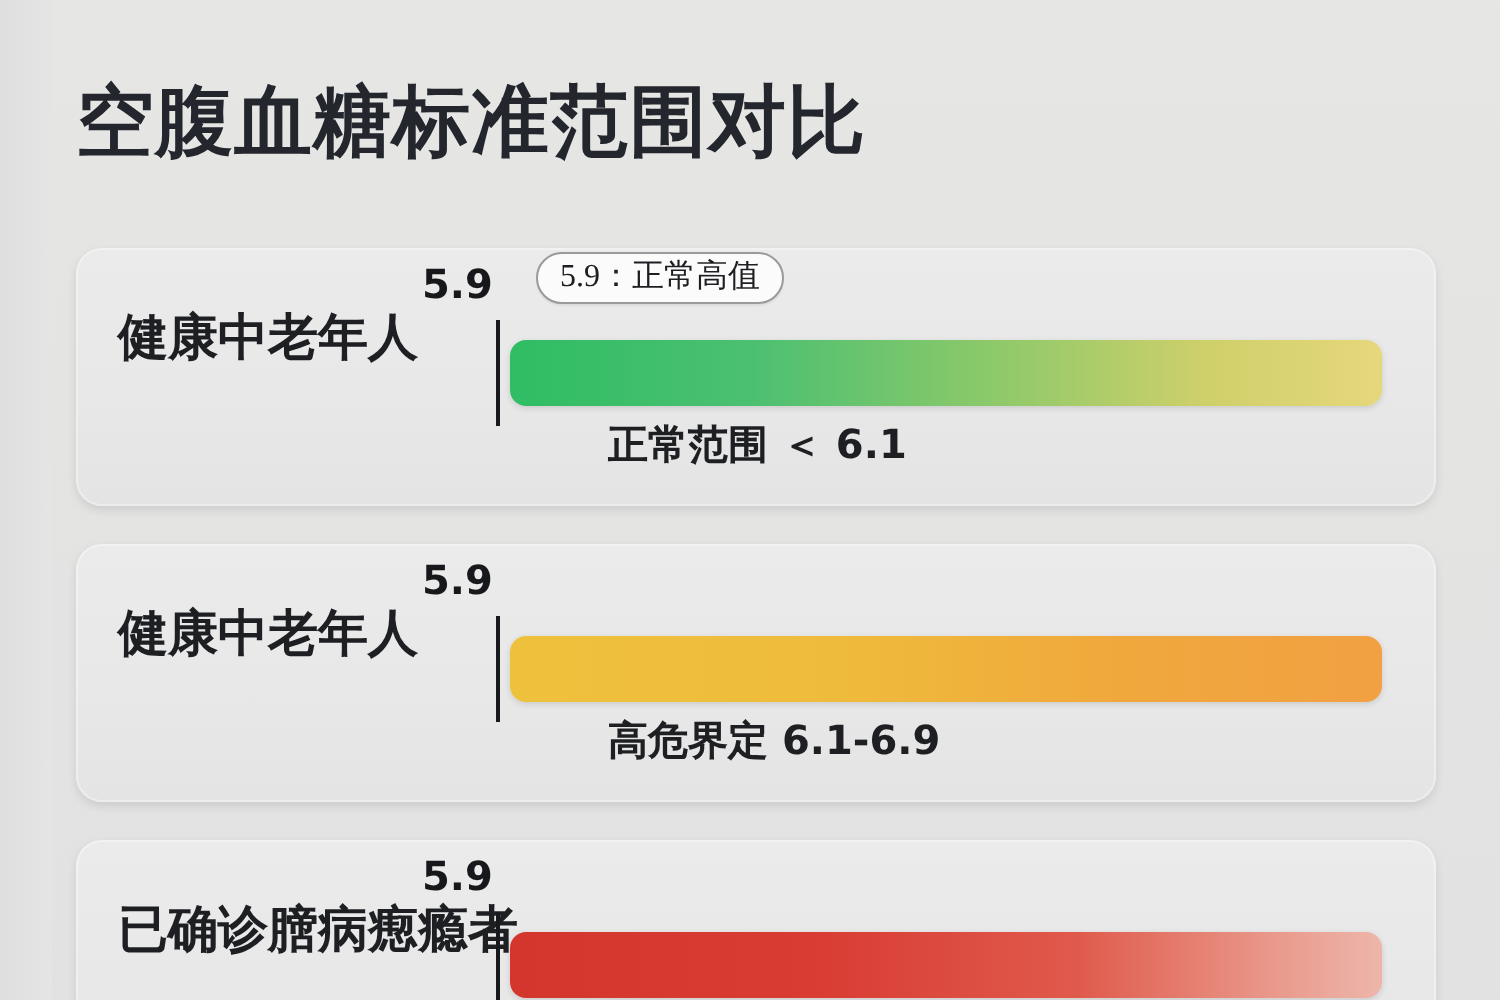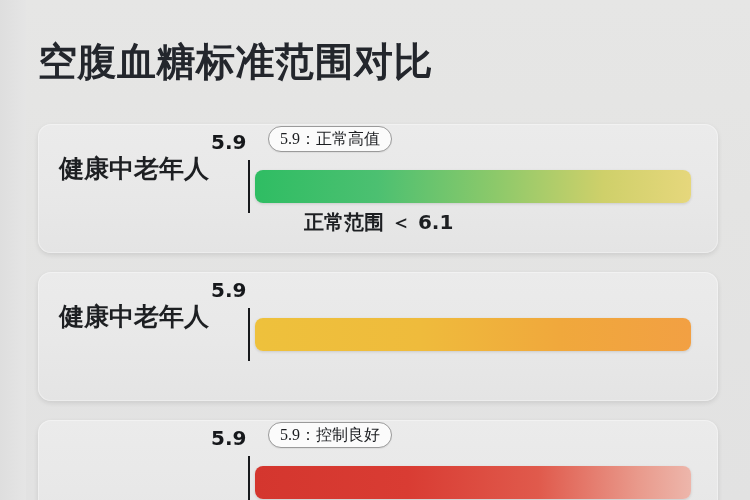--- a/index.html
+++ b/index.html
@@ -147,23 +147,24 @@
     <div class="marker-value">5.9</div>
     <div class="badge">5.9：正常高值</div>
     <div class="caption">正常范围 ＜ 6.1</div>
   </div>
 
   <div class="card" id="card-2">
     <div class="row-label">健康中老年人</div>
     <div class="bar" id="bar-2"></div>
     <div class="marker"></div>
     <div class="marker-value">5.9</div>
+    <div class="caption">高危界定 6.1-6.9</div>
   </div>
 
   <div class="card" id="card-3">
+    <div class="row-label">已确诊膪病瘛瘾者</div>
     <div class="bar" id="bar-3"></div>
     <div class="marker"></div>
     <div class="marker-value">5.9</div>
-    <div class="badge">5.9：控制良好</div>
     <div class="caption"></div>
   </div>
 
 </div>
 
 </body></html>

